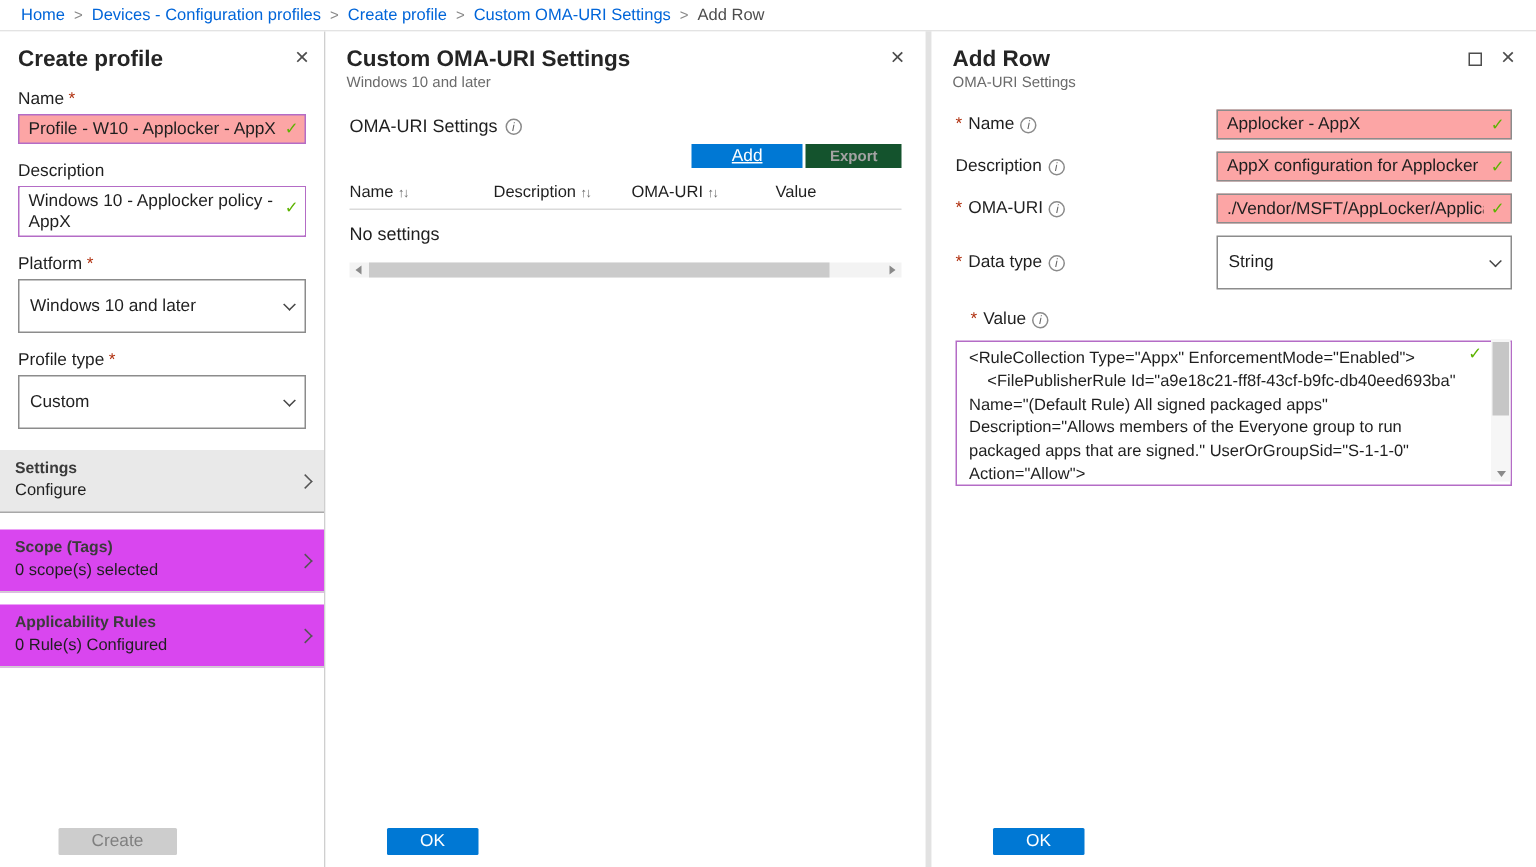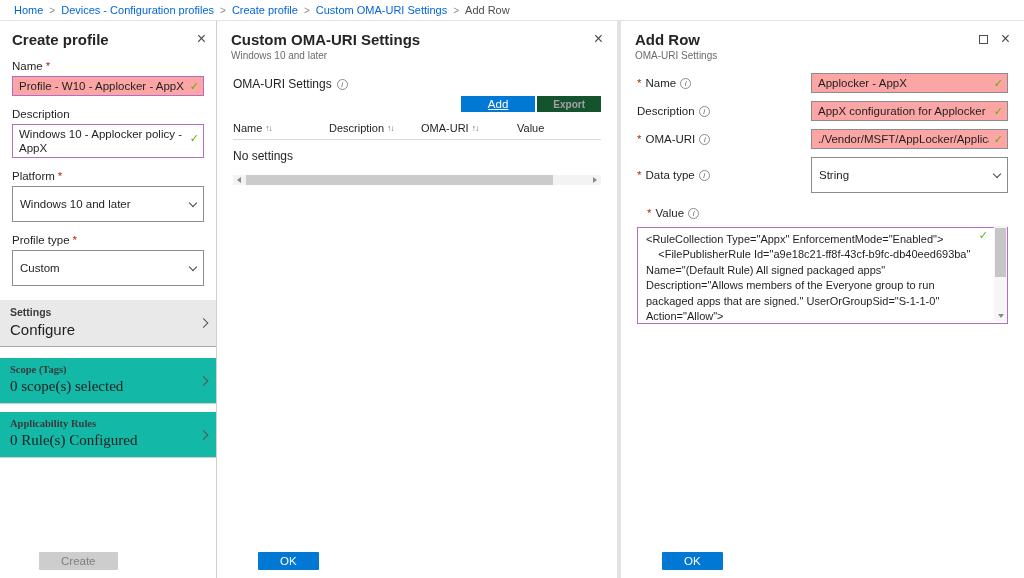--- a/index.html
+++ b/index.html
@@ -48,23 +48,23 @@
   .chev-down { width:6px; height:6px; border-right:1.2px solid #444; border-bottom:1.2px solid #444;
     transform:rotate(45deg); margin-top:-3px; flex:none; }
   .info { width:11px; height:11px; border:1px solid #8a8a8a; border-radius:50%; font-size:8px;
     color:#666; display:inline-flex; align-items:center; justify-content:center; flex:none;
     cursor:pointer; font-style:italic; }
 
   
   .p1-body { padding:0 12px; }
   .sec { position:relative; padding:6px 20px 8px 10px; cursor:pointer; }
   .sec-title { font-size:10.5px; font-weight:700; color:#3b3b3b; }
-  .sec-sub { font-size:15px; color:#1f1f1f; margin-top:3px; }
+  .sec-sub { font-size:11px; color:#1f1f1f; margin-top:3px; }
   .sec-settings { background:#e9e9e9; border-bottom:1px solid #a8a8a8; margin:14px 0 0 0; }
-  .sec-plain { background:#14b8a6; border-bottom:1px solid #cfcfcf; margin-top:11px;font-family:Liberation Serif, serif; }
+  .sec-plain { background:#d946ef; border-bottom:1px solid #cfcfcf; margin-top:11px; }
   .sec-chev { position:absolute; right:9px; top:50%; width:7px; height:7px;
     border-right:1.2px solid #555; border-bottom:1.2px solid #555;
     transform:translateY(-50%) rotate(-45deg); }
 
   .panel-foot { position:absolute; bottom:8px; left:14px;margin-left:27px; }
   .p1 .panel-foot { left:12px; }
   .btn { display:inline-block; font-size:11.5px; padding:3px 22px; border:none; border-radius:1px;
     cursor:pointer; font-family:inherit; }
   .btn-primary { background:#0078d4; color:#fff; }
   .btn-disabled { background:#cdcdcd; color:#7f7f7f; cursor:default; }

